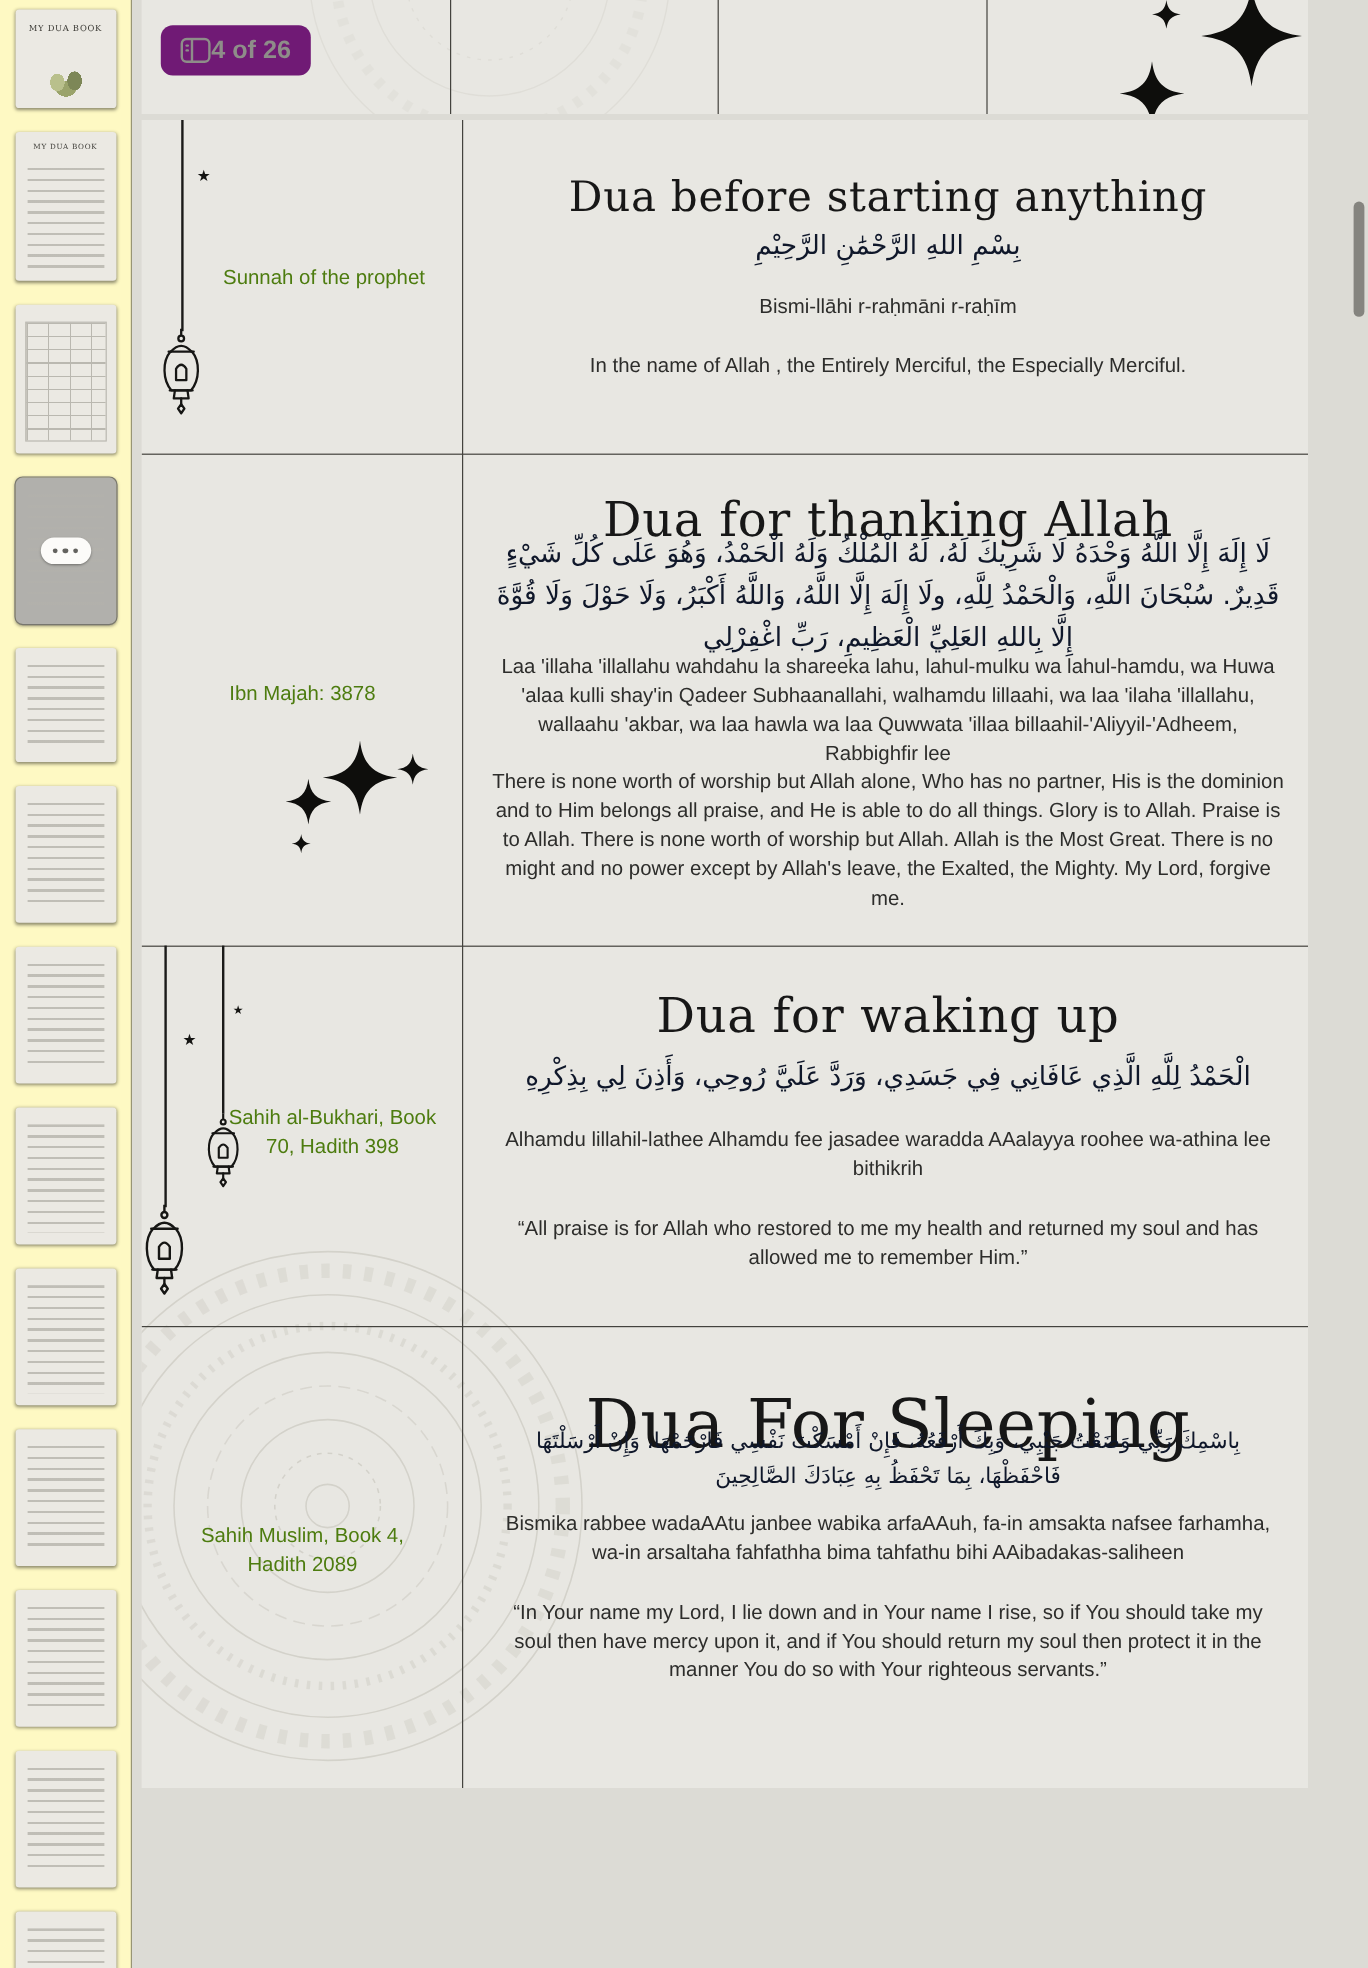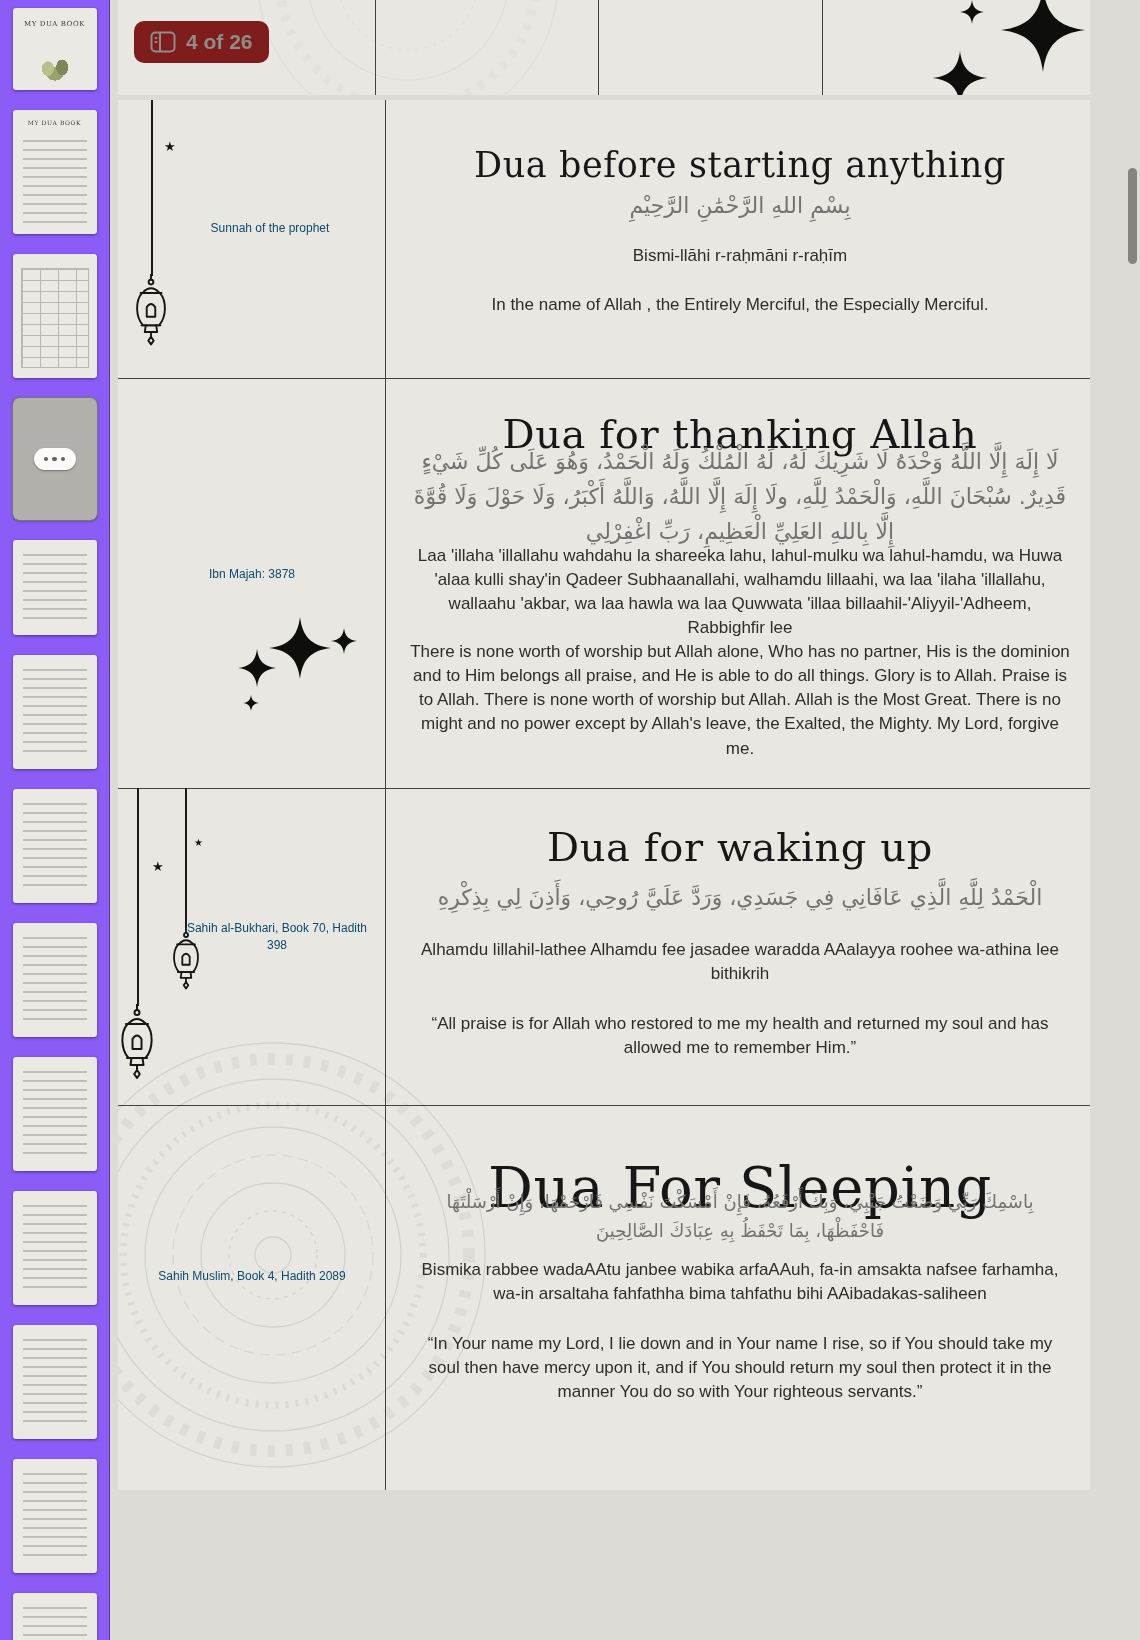--- a/index.html
+++ b/index.html
@@ -1,20 +1,20 @@
 <!DOCTYPE html>
 <html><head>
 <meta charset="utf-8">
 <style>
   html,body{margin:0;padding:0;}
   body{width:1140px;height:1640px;overflow:hidden;background:#dcdbd5;font-family:"Liberation Sans",sans-serif;}
   .app{position:relative;width:1140px;height:1640px;overflow:hidden;}
 
   
-  .sidebar{position:absolute;left:0;top:0;width:110px;height:1640px;background:#8b5cf6;border-right:1px solid rgba(0,0,0,.4);box-sizing:border-box;padding-top:8px;overflow:hidden;z-index:4;}
+  .sidebar{position:absolute;left:0;top:0;width:110px;height:1640px;background:#fef9c3;border-right:1px solid rgba(0,0,0,.4);box-sizing:border-box;padding-top:8px;overflow:hidden;z-index:4;}
   .thumb{position:relative;width:84px;margin:0 auto 20px auto;background:#ebe9e3;border-radius:3px;box-shadow:0 1px 3px rgba(0,0,0,.45);}
   .thumb.cover{height:82px;}
   .thumb.title-page{height:124px;}
   .thumb.contents-table{height:124px;}
   .thumb.current-page{height:122px;background:#b1b0ac;outline:1px solid #77766f;border-radius:6px;}
   .thumb.text-short{height:95px;}
   .thumb.text-page{height:114px;}
   .thumb-label{font-family:"DejaVu Serif",serif;font-size:7px;letter-spacing:.6px;text-align:center;padding-top:12px;color:#3c3b36;}
   .thumb.title-page .thumb-label{font-size:6px;padding-top:9px;}
   .mini-lines{position:absolute;left:10px;right:10px;top:30px;bottom:10px;background:repeating-linear-gradient(to bottom,#b5b3ab 0 2px,transparent 2px 9px);opacity:.8;}
@@ -32,28 +32,28 @@
   
   .page{position:absolute;background:#e8e7e2;overflow:hidden;}
   .fragment{left:118px;top:0;width:972px;height:95px;}
   .page4{left:118px;top:100px;width:972px;height:1390px;}
   .page5{left:118px;top:1496px;width:972px;height:144px;}
   .vdiv{position:absolute;width:1px;background:#44433e;}
   .hdiv{position:absolute;left:0;width:972px;height:1px;background:#44433e;}
   .sec{position:static;}
 
   
-  .page-indicator{position:absolute;left:134px;top:21px;height:42px;display:flex;align-items:center;gap:10px;padding:0 16px;background:#7f1d1d;border-radius:10px;color:#8e8d89;font-size:21px;font-weight:700;z-index:6;box-sizing:border-box;}
+  .page-indicator{position:absolute;left:134px;top:21px;height:42px;display:flex;align-items:center;padding:0 16px;background:#701a75;border-radius:10px;color:#8e8d89;font-size:21px;font-weight:700;z-index:6;box-sizing:border-box;}
   .page-indicator svg{display:block;}
 
   
   .sec-title{position:absolute;left:292px;width:660px;text-align:center;font-family:"DejaVu Serif",serif;font-weight:500;color:#171717;letter-spacing:.6px;}
-  .arabic{position:absolute;left:292px;width:660px;text-align:center;font-family:"DejaVu Sans",sans-serif;color:#737373;line-height:1.6;}
+  .arabic{position:absolute;left:292px;width:660px;text-align:center;font-family:"DejaVu Sans",sans-serif;color:#0f172a;line-height:1.6;}
   .latin{position:absolute;left:292px;width:660px;text-align:center;font-size:17px;line-height:1.42;color:#2d2d2b;}
-  .side-label{position:absolute;text-align:center;font-size:12px;line-height:1.4;color:#0c4a6e;}
+  .side-label{position:absolute;text-align:center;font-size:17px;line-height:1.4;color:#4d7c0f;}
 
   
   .string{position:absolute;width:1.5px;background:#1b1b19;}
   .star{position:absolute;color:#141412;line-height:1;}
   .sparkle{position:absolute;}
   .lantern{position:absolute;}
   .mandala{position:absolute;opacity:.8;}
   .mandala.faint{opacity:.35;}
   .scroll-thumb{position:absolute;left:1128px;top:168px;width:9px;height:96px;border-radius:5px;background:#85847f;z-index:7;}
 </style>

